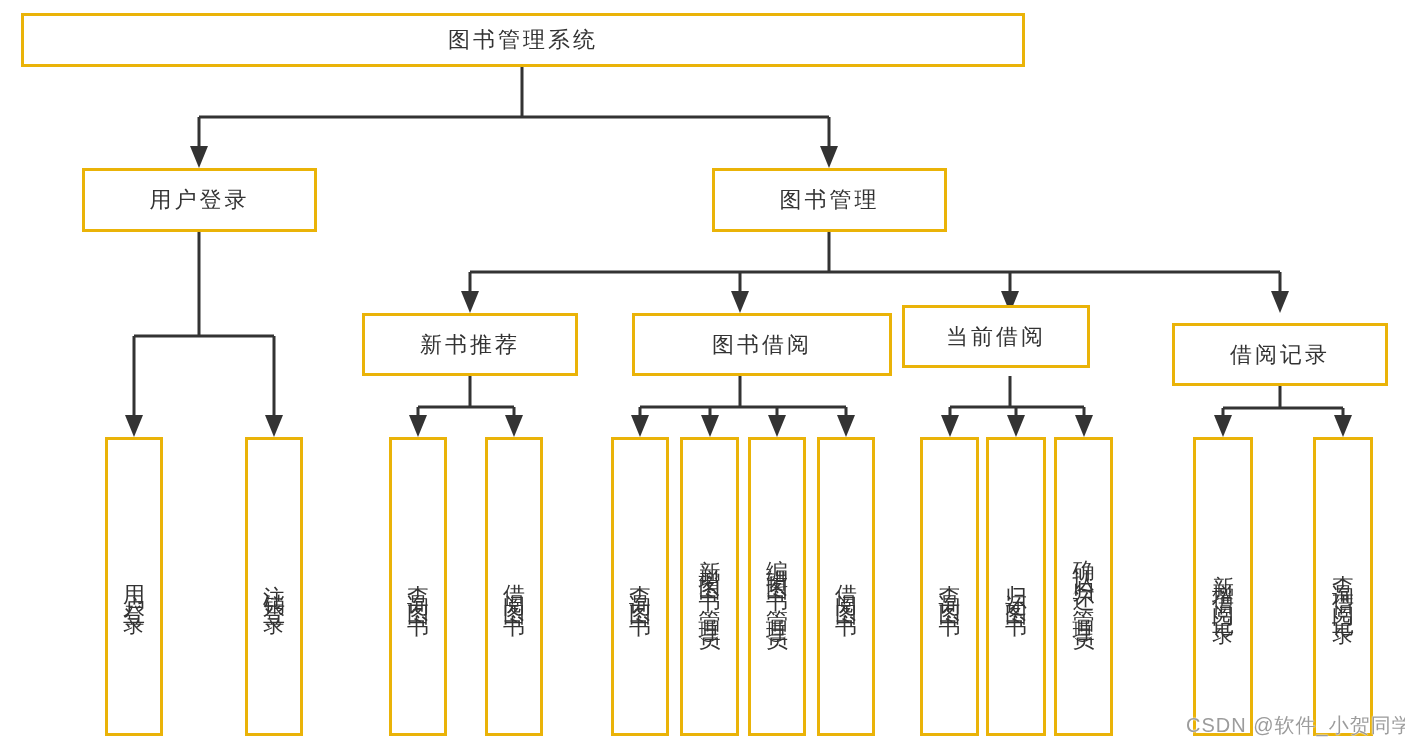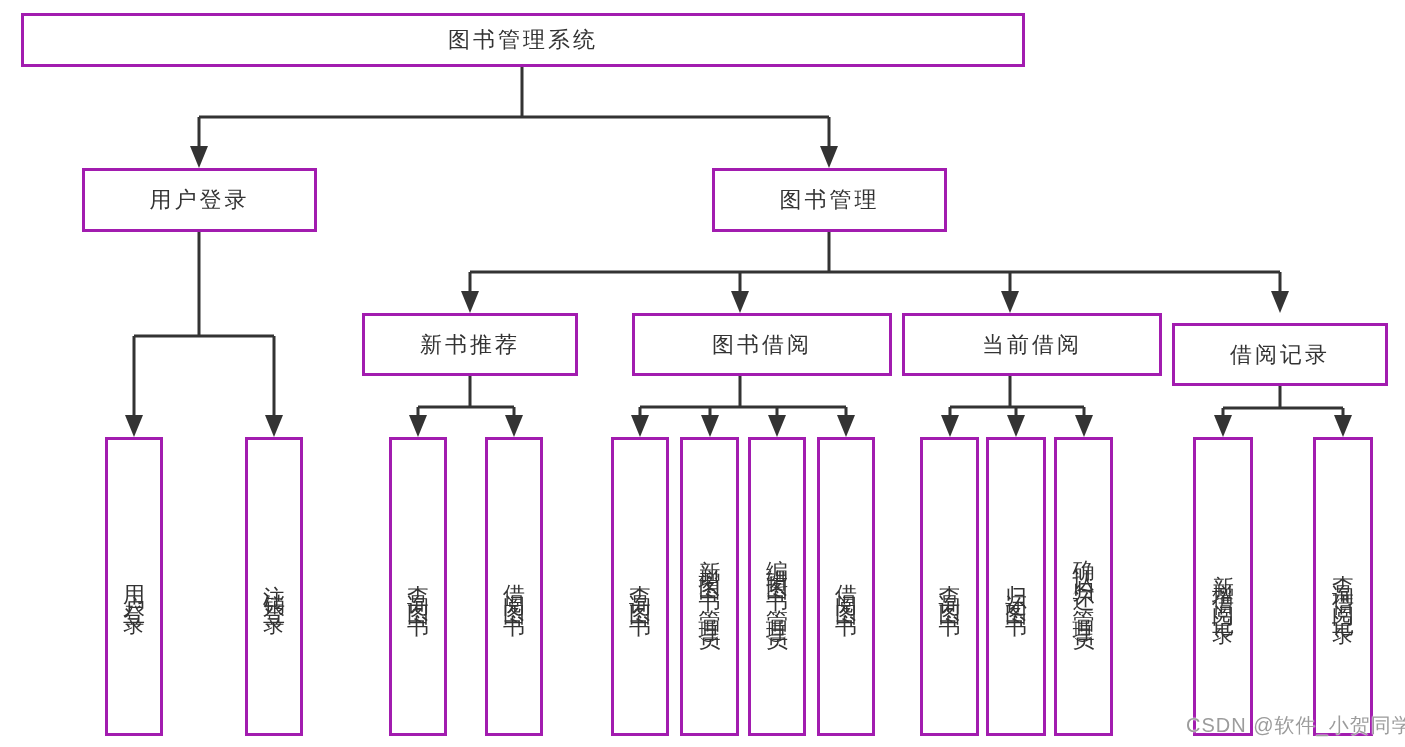--- a/index.html
+++ b/index.html
@@ -10,21 +10,21 @@
     font-family:"Liberation Sans","DejaVu Sans",sans-serif;
     overflow:hidden;
   }
   .wires{position:absolute;left:0;top:0;width:1405px;height:747px;}
   .wires path{stroke:#333333;stroke-width:3;fill:none;}
   .wires polygon{fill:#333333;stroke:none;}
   .box{
     position:absolute;
     box-sizing:border-box;
     background:#ffffff;
-    border:3px solid #a21caf;
+    border:3px solid #eab308;
     color:#333333;
     display:flex;align-items:center;justify-content:center;
     text-align:center;
   }
   .box.h span{font-size:22px;letter-spacing:3px;white-space:nowrap;}
   .box.v span{
     writing-mode:vertical-rl;
     text-orientation:mixed;
     font-size:22px;
     letter-spacing:10px;
@@ -106,21 +106,21 @@
   <div class="box h" style="left:362px;top:313px;width:216px;height:63px">
     <span>新书推荐</span>
   </div>
 
   <div class="box h" style="left:712px;top:168px;width:235px;height:64px">
     <span>图书管理</span>
   </div>
   <div class="box h" style="left:632px;top:313px;width:260px;height:63px">
     <span>图书借阅</span>
   </div>
-  <div class="box h" style="left:902px;top:313px;width:260px;height:63px">
+  <div class="box h" style="left:902px;top:305px;width:188px;height:63px">
     <span>当前借阅</span>
   </div>
   <div class="box h" style="left:1172px;top:323px;width:216px;height:63px">
     <span>借阅记录</span>
   </div>
 
   <div class="box v" style="left:105px;top:437px;width:58px;height:299px">
     <span>用户登录</span>
   </div>
   <div class="box v" style="left:245px;top:437px;width:58px;height:299px">

